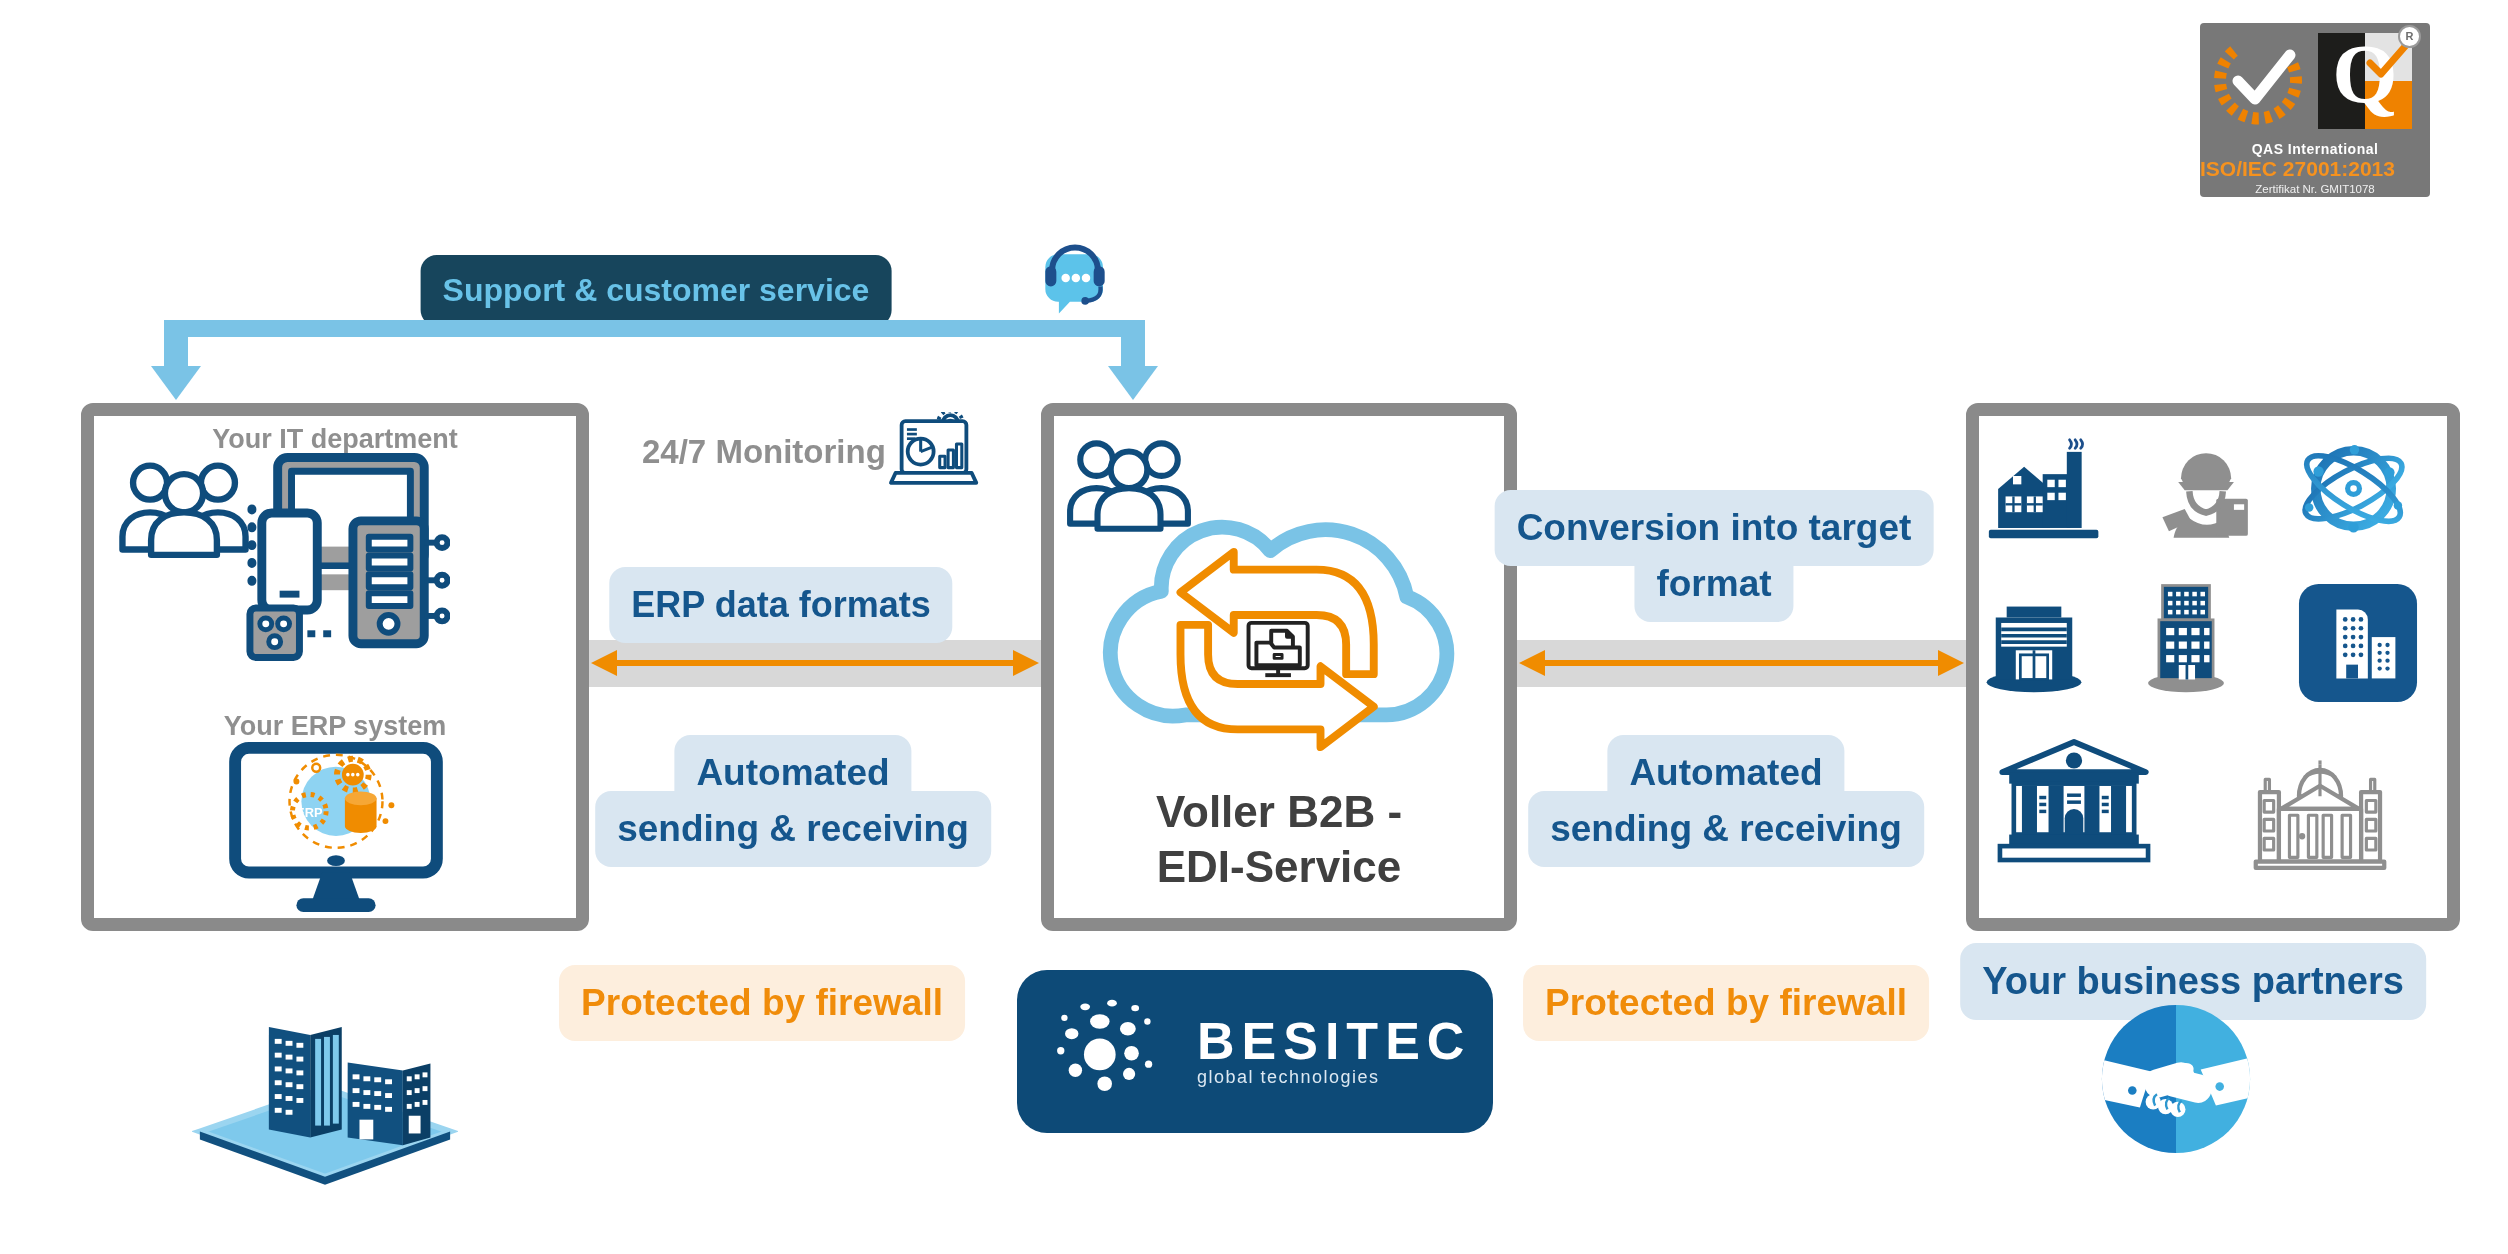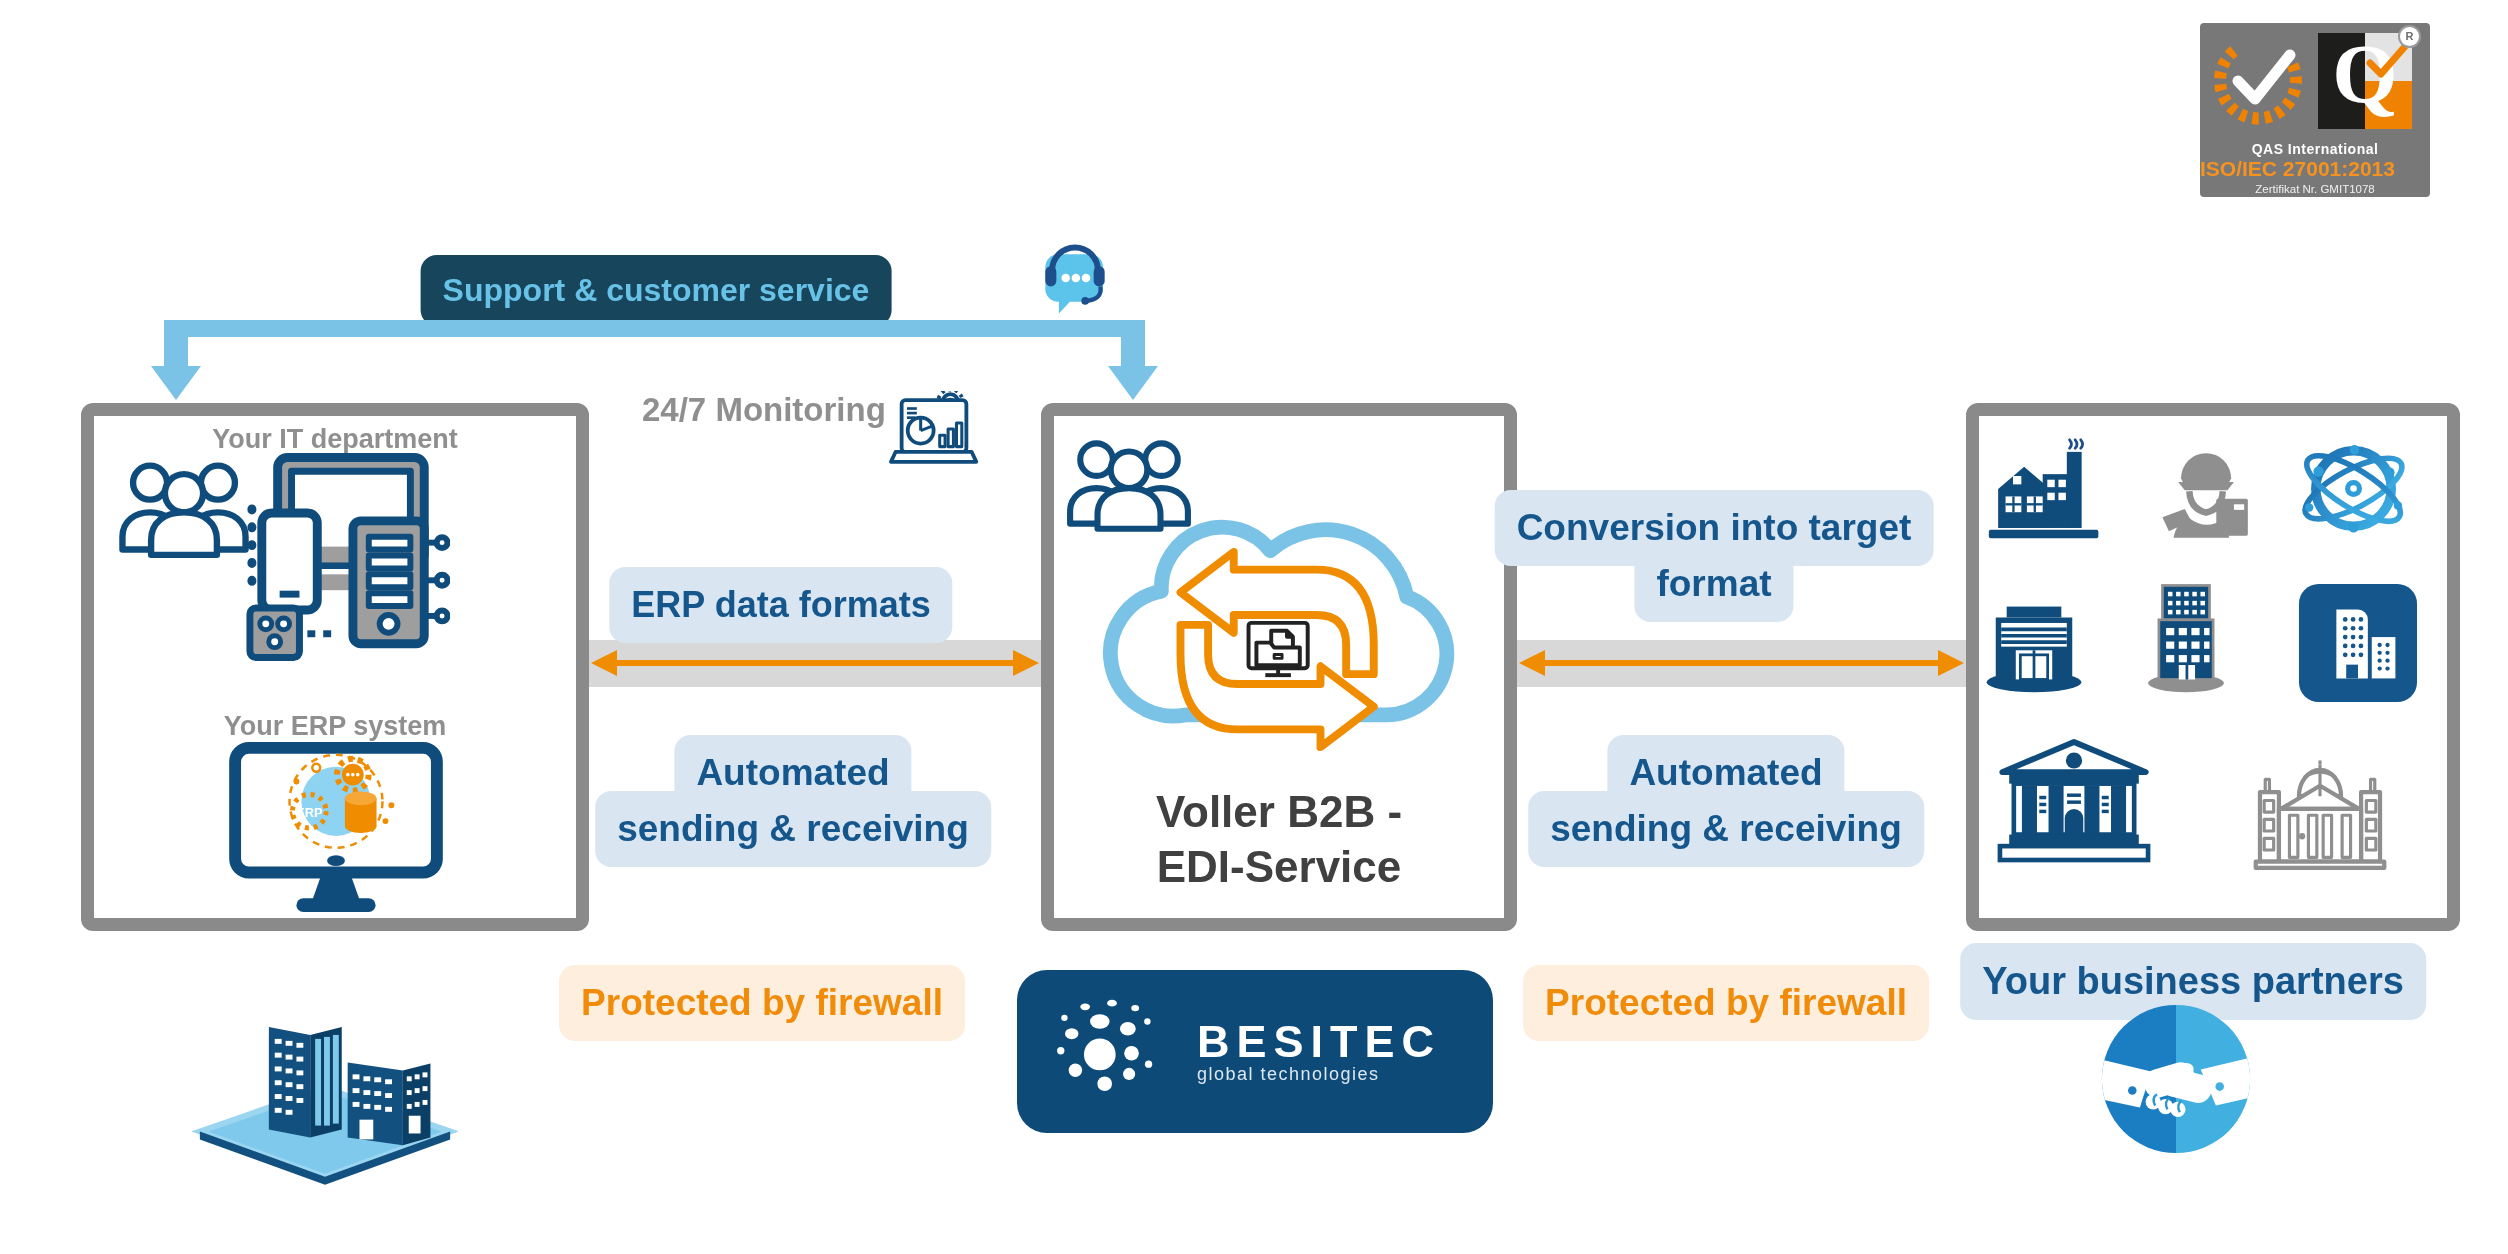--- a/index.html
+++ b/index.html
@@ -29,28 +29,28 @@
   .pill{position:absolute;transform:translateX(-50%);white-space:nowrap;
         background:#d9e6f1;color:#15568d;font-weight:700;
         border-radius:16px;padding:17px 22px;}
   .pill.orange{background:#fdeedd;color:#f08c0a;}
   .pill.dark{background:#17455c;color:#68c2e8;}
   .f32{font-size:32px;} .f36{font-size:36px;} .f37{font-size:37px;} .f38{font-size:38px;}
 
   #center-title{position:absolute;left:0;top:368px;width:100%;text-align:center;
                 color:#404040;font-weight:700;font-size:44px;line-height:55px;}
 
-  #monitoring{position:absolute;left:642px;top:391px;height:80px;display:flex;
-              gap:0;}
+  #monitoring{position:absolute;left:642px;top:412px;height:80px;display:flex;
+              align-items:center;gap:0;}
   #monitoring .mon-label{color:#8f8f8f;font-weight:700;font-size:33px;}
 
   
   #besitec{position:absolute;left:1017px;top:970px;width:476px;height:163px;
            background:#0d4a77;border-radius:30px;display:flex;align-items:center;}
-  #besitec .brand{color:#fff;font-weight:700;font-size:45px;letter-spacing:7px;line-height:1;}
+  #besitec .brand{color:#fff;font-weight:700;font-size:52px;letter-spacing:7px;line-height:1;}
   #besitec .tagline{color:#dce8f2;font-size:18px;letter-spacing:1.5px;}
 
   
   #cert{position:absolute;left:2200px;top:23px;width:230px;height:174px;
         background:#787878;border-radius:4px;}
   #cert .qblock{position:absolute;left:118px;top:10px;width:94px;height:96px;}
   #cert .q-left{position:absolute;left:0;top:0;width:47px;height:96px;background:#1d1d1b;}
   #cert .q-tr{position:absolute;left:47px;top:0;width:47px;height:48px;background:#e3e3e3;}
   #cert .q-br{position:absolute;left:47px;top:48px;width:47px;height:48px;background:#ef8200;}
   #cert .q-letter{position:absolute;left:0;top:-6px;width:100%;text-align:center;

